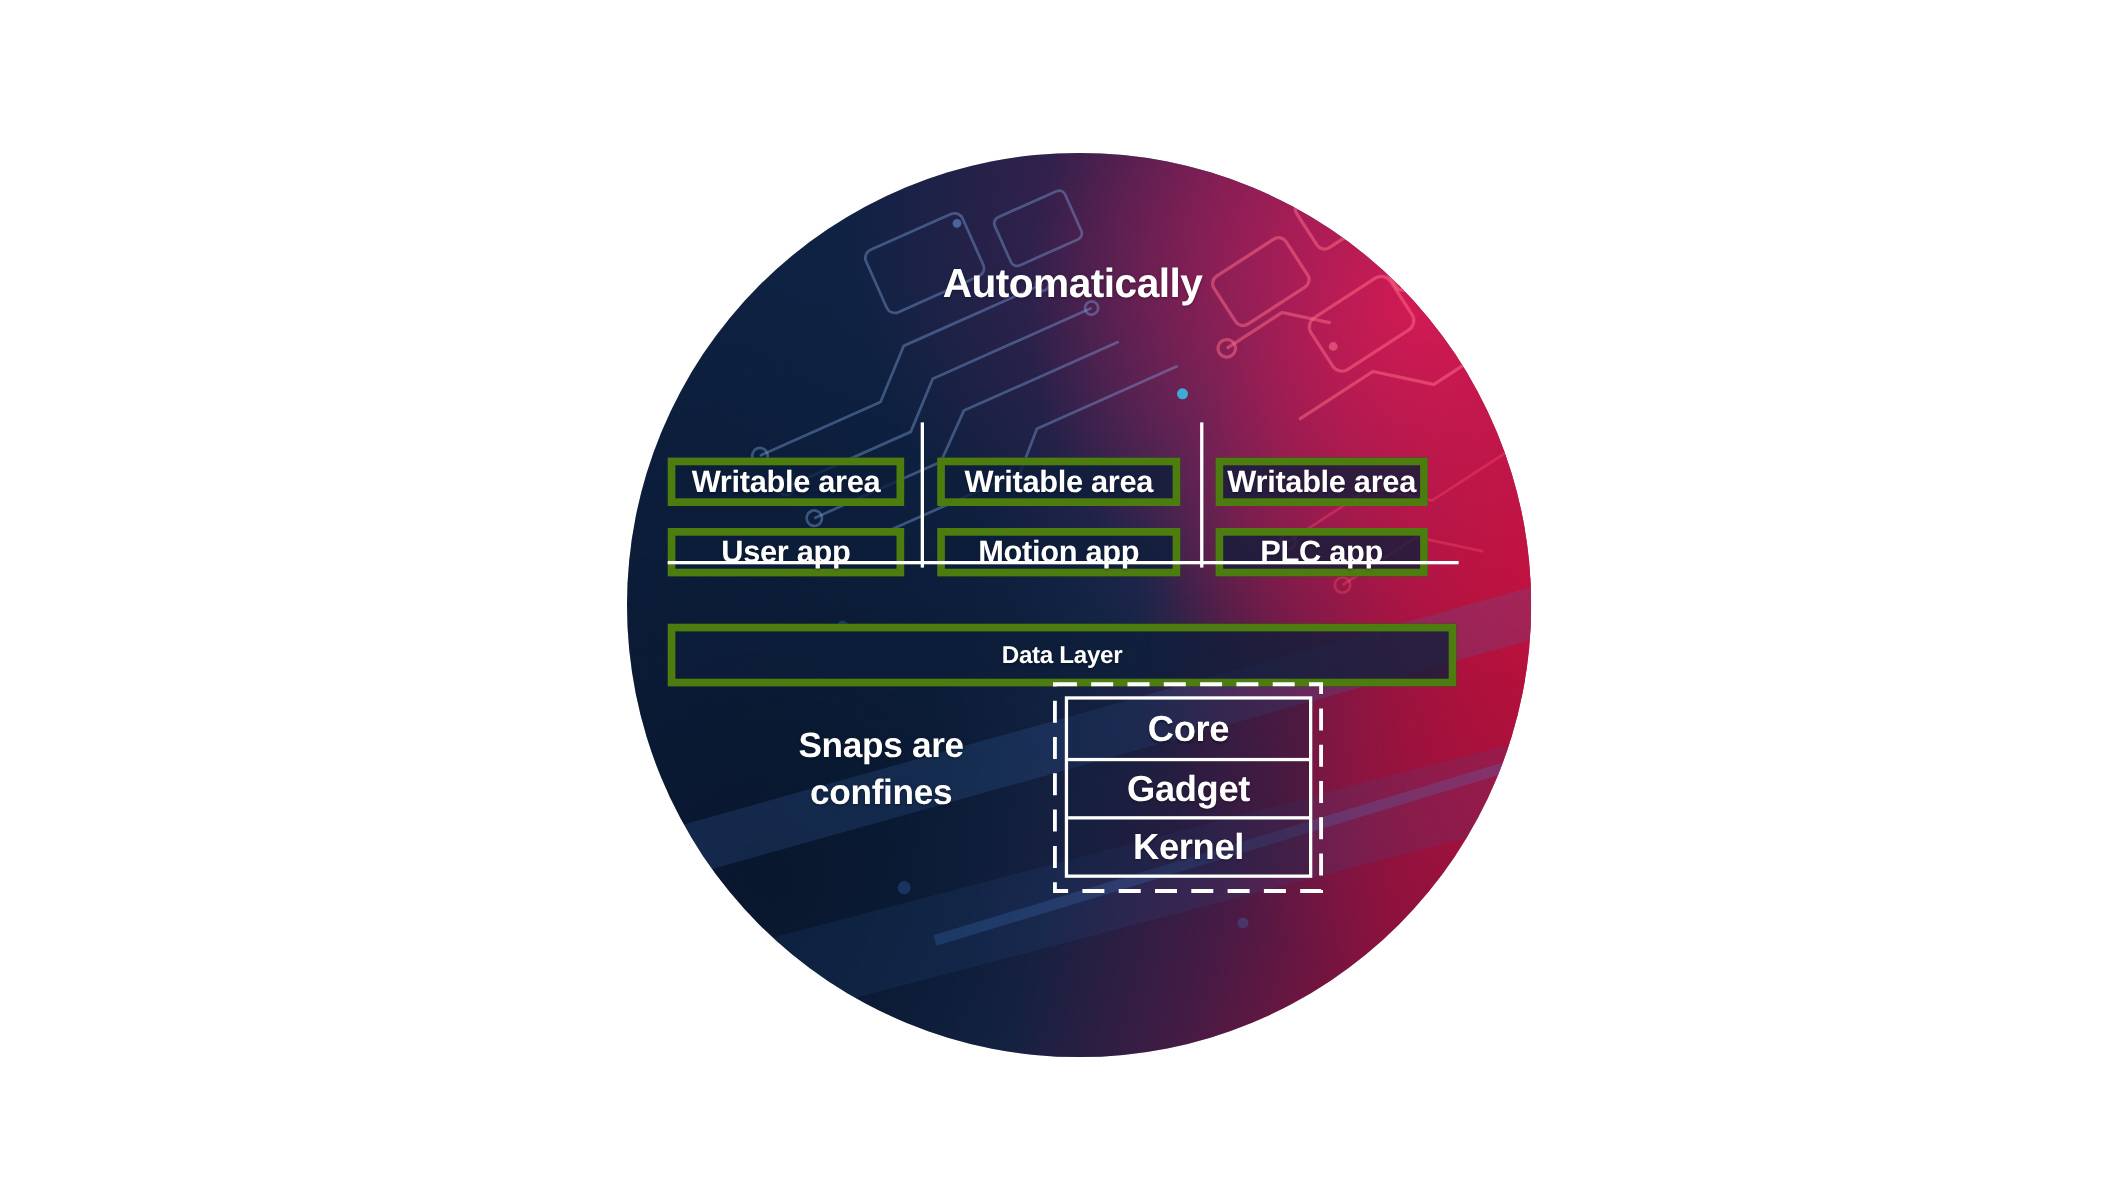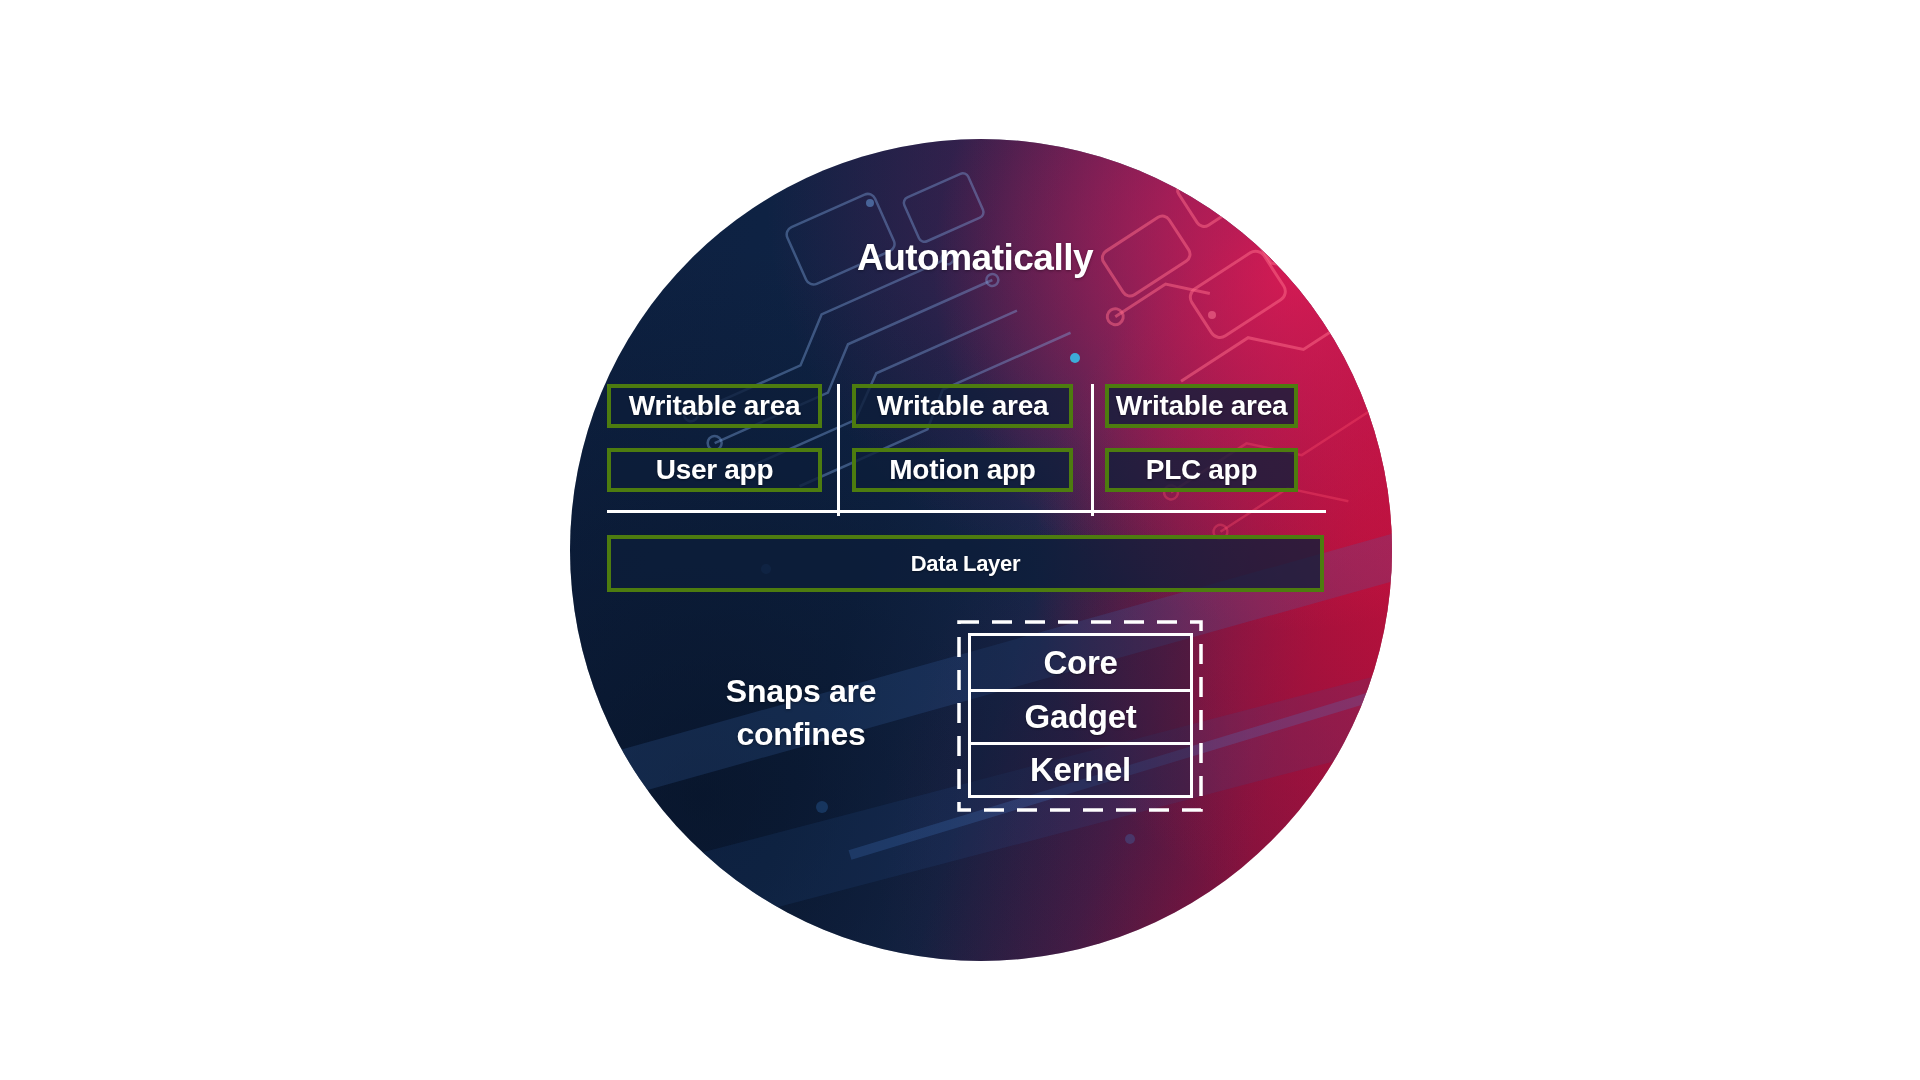--- a/index.html
+++ b/index.html
@@ -57,28 +57,29 @@
     font-size: 37px;
     line-height: 49px;
     font-weight: bold;
     letter-spacing: -0.5px;
     text-shadow: 0 1px 3px rgba(0,0,0,0.35);
   }
   .title span { display: block; }
   .lbox {
     position: absolute;
     box-sizing: border-box;
-    border: 4px solid #4d7c0f;
+    border: 7px solid #4d7c0f;
     background: rgba(13, 30, 58, 0.78);
     display: flex;
     align-items: center;
     justify-content: center;
     font-weight: bold;
     letter-spacing: -0.3px;
     text-shadow: 0 1px 2px rgba(0,0,0,0.4);
+    margin-top: 32px;
   }
   .app-label { font-size: 28px; }
   .row1 { top: 245px; height: 44px; }
   .row2 { top: 309px; height: 44px; }
   .col1 { left: 37px;  width: 215px; }
   .col2 { left: 282px; width: 221px; }
   .col3 { left: 535px; width: 193px; }
   .vdivider {
     position: absolute;
     top: 245px;
@@ -99,21 +100,21 @@
   .data-layer {
     left: 37px;
     top: 396px;
     width: 717px;
     height: 57px;
     font-size: 22px;
   }
   .side-note {
     position: absolute;
     left: 66px;
-    top: 531px;
+    top: 517px;
     width: 330px;
     text-align: center;
     font-size: 32px;
     line-height: 43px;
     font-weight: bold;
     letter-spacing: -0.3px;
     text-shadow: 0 1px 3px rgba(0,0,0,0.35);
   }
   .side-note span { display: block; }
   .dashed-group {

